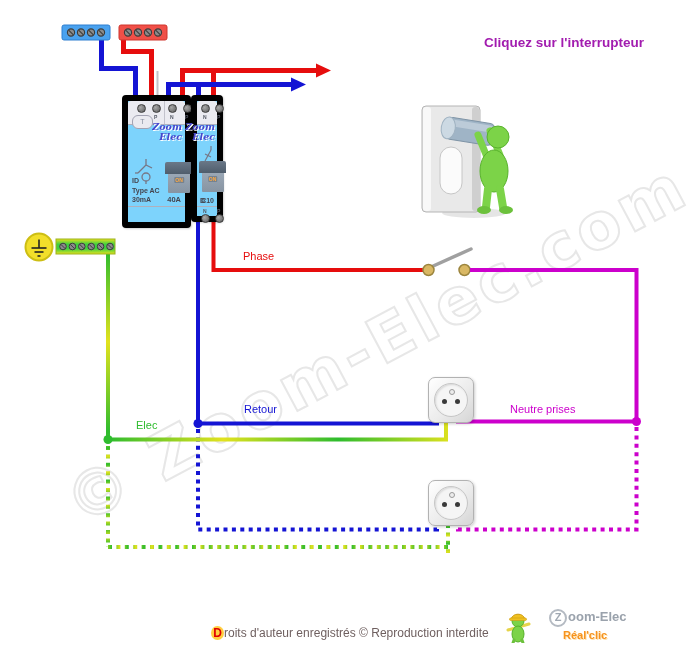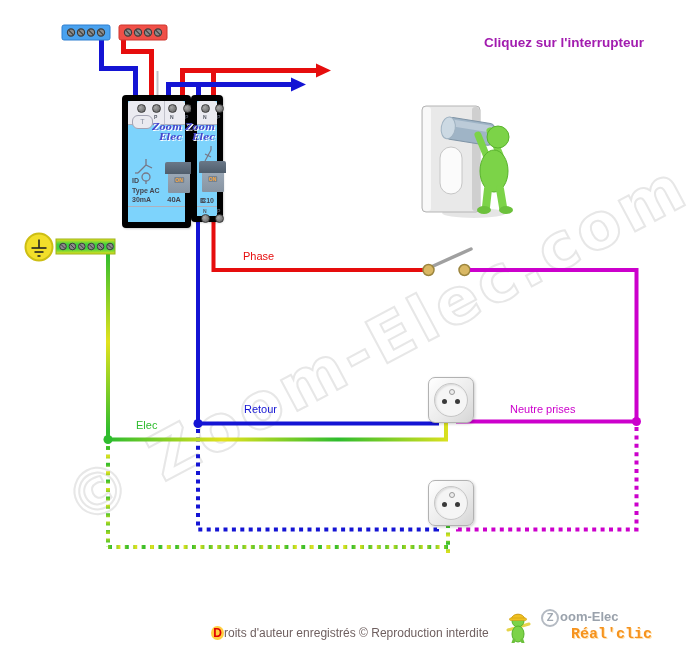--- a/index.html
+++ b/index.html
@@ -54,25 +54,25 @@
   #retour-label{left:510px;top:403px;color:#cc00cc;}
   
   #sim-title{position:absolute;left:448px;top:33px;width:232px;text-align:center;z-index:4;
     color:#a21caf;font-weight:bold;font-size:13.5px;line-height:1.55;}
   
   #wall-switch{position:absolute;left:408px;top:95px;z-index:3;cursor:pointer;}
   
   #footer-copy{position:absolute;left:0;right:0;top:626px;text-align:center;z-index:4;
     font-size:12px;color:#6e5f5f;}
   #footer-copy .d-badge{display:inline-block;background:#ffcf40;color:#e00000;font-weight:bold;border-radius:50%;padding:0 2px;text-decoration:none;}
-  #brand-logo{position:absolute;left:505px;top:609px;z-index:4;display:flex;align-items:flex-start;gap:10px;}
+  #brand-logo{position:absolute;left:505px;top:609px;z-index:4;display:flex;align-items:flex-start;gap:18px;}
   #brand-logo .logo-text{line-height:14px;}
   #logo-name{font-size:13px;font-weight:bold;color:#9aa2ac;text-shadow:1px 1px 0 #fff,-1px -1px 0 #fff;}
   #logo-name .z-circle{display:inline-block;width:14px;height:14px;border:2px solid #b4bac2;border-radius:50%;text-align:center;line-height:13px;font-size:11px;color:#a0a8b2;margin-right:1px;}
-  #logo-tagline{font-size:15px;font-weight:bold;color:#f6931e;text-shadow:1px 1px 0 #ffe2b0;margin-left:30px;margin-top:1px;font-family:Liberation Mono, monospace;}
+  #logo-tagline{font-size:11px;font-weight:bold;color:#f6931e;text-shadow:1px 1px 0 #ffe2b0;margin-left:14px;margin-top:1px;}
 </style>
 </head>
 <body>
 
 <div id="stage">
 
   <div id="watermark">© Zoom-Elec.com</div>
 
   <svg id="wires" width="700" height="653" viewBox="0 0 700 653">
     <defs>

